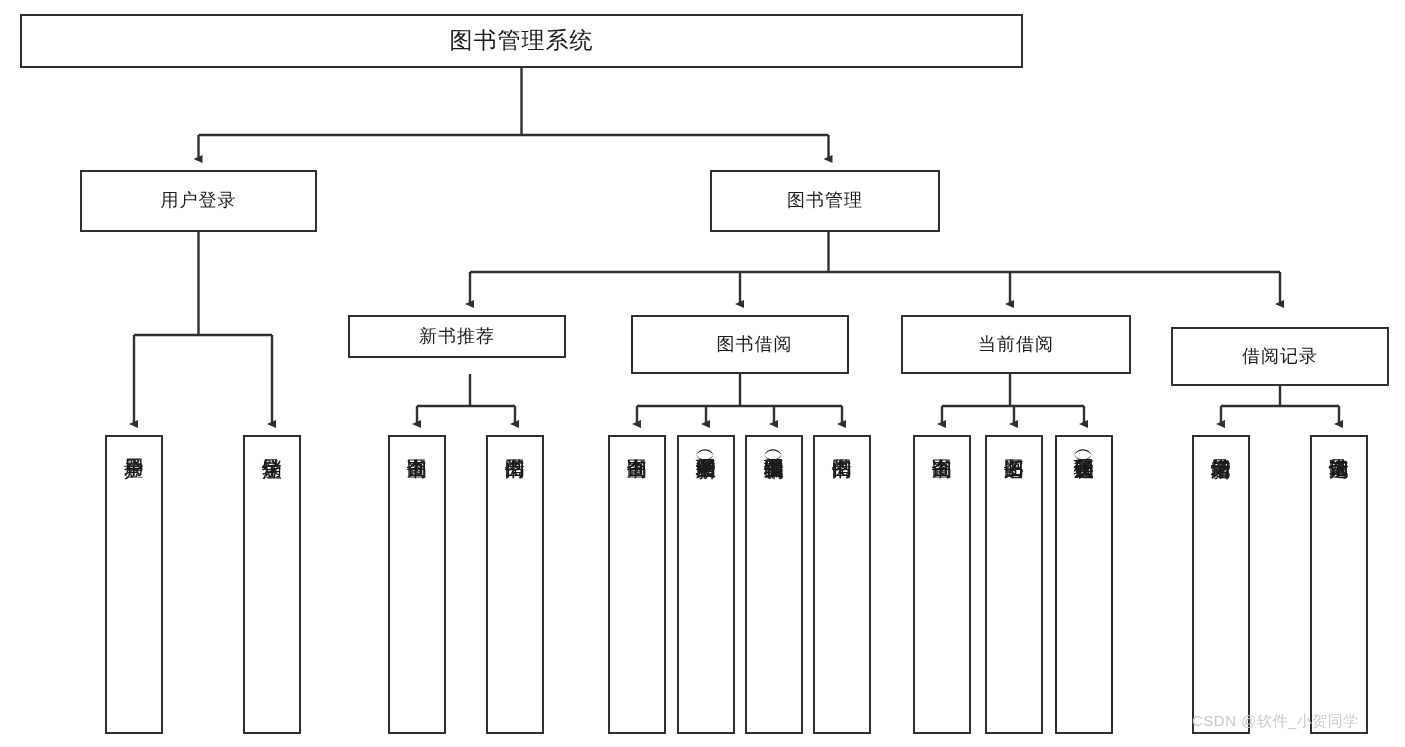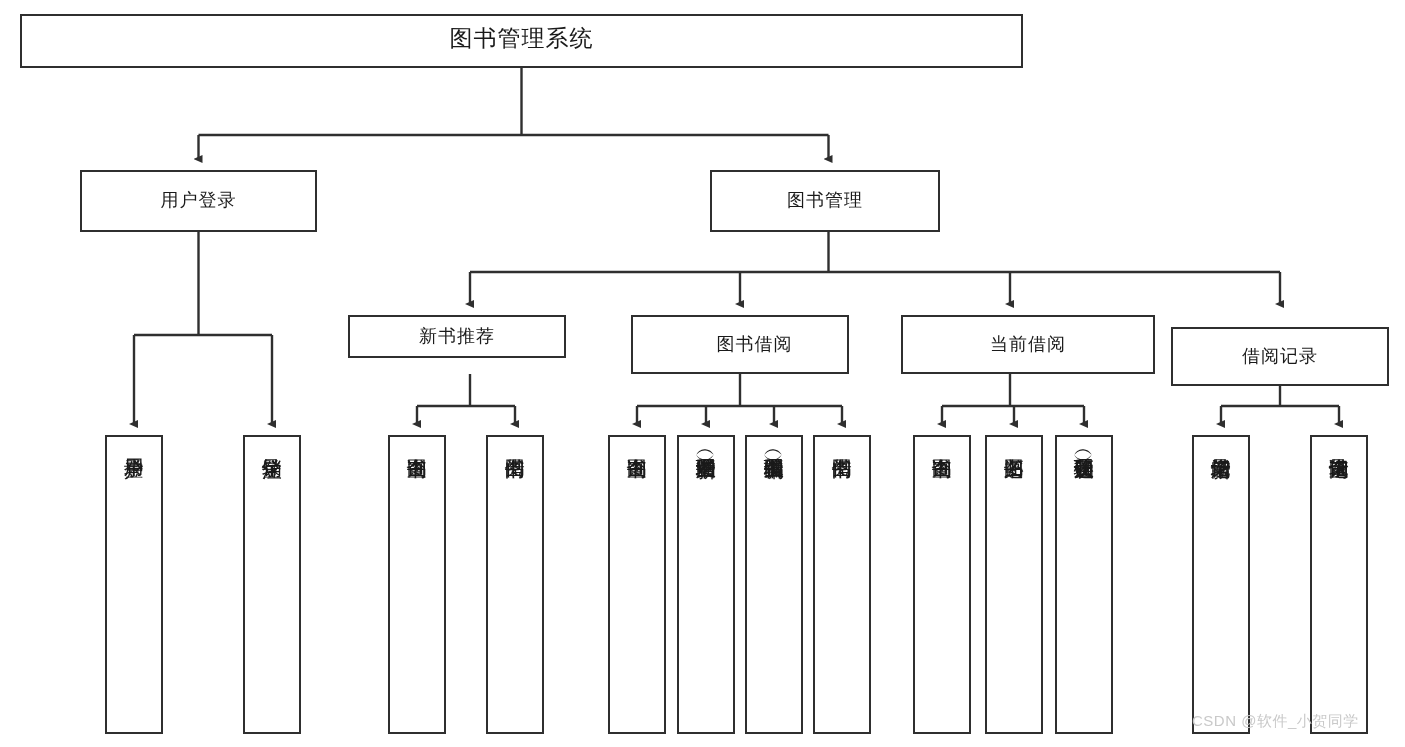--- a/index.html
+++ b/index.html
@@ -50,21 +50,20 @@
   }
   .node.vert .vtext {
     writing-mode: vertical-rl;
     text-orientation: upright;
     white-space: nowrap;
     display: block;
     text-align: left;
   }
   .node.root {
     font-size: 23px;
-    font-family: Liberation Mono, monospace;
   }
   .watermark {
     position: absolute;
     color: #c9c9c9;
     font-size: 15px;
     letter-spacing: 0.5px;
     white-space: nowrap;
     user-select: none;
   }
 </style>
@@ -126,21 +125,21 @@
   <div class="node horiz" style="left: 710px; top: 170px; width: 230px; height: 62px;">
     <span>图书管理</span>
   </div>
 
   <div class="node horiz" style="left: 348px; top: 315px; width: 218px; height: 43px;">
     <span>新书推荐</span>
   </div>
   <div class="node horiz" style="left: 631px; top: 315px; width: 218px; height: 59px; padding-left: 29px;">
     <span>图书借阅</span>
   </div>
-  <div class="node horiz" style="left: 901px; top: 315px; width: 254px; height: 59px;">
+  <div class="node horiz" style="left: 901px; top: 315px; width: 230px; height: 59px;">
     <span>当前借阅</span>
   </div>
   <div class="node horiz" style="left: 1171px; top: 315px; width: 218px; height: 59px; margin-top: 12px;">
     <span>借阅记录</span>
   </div>
 
   <div class="node vert" style="left: 105px; top: 435px; width: 58px; height: 299px;">
     <span class="vtext">用户登录</span>
   </div>
   <div class="node vert" style="left: 243px; top: 435px; width: 58px; height: 299px;">

